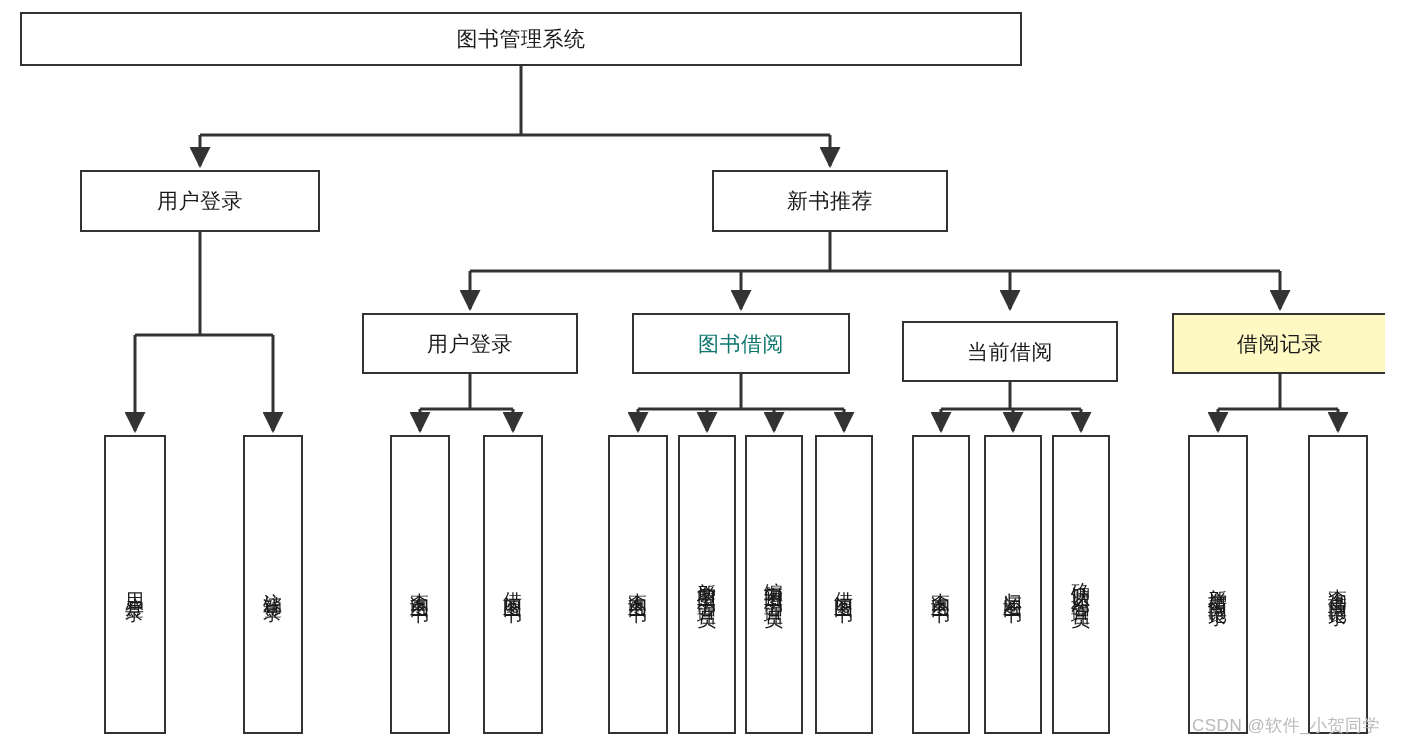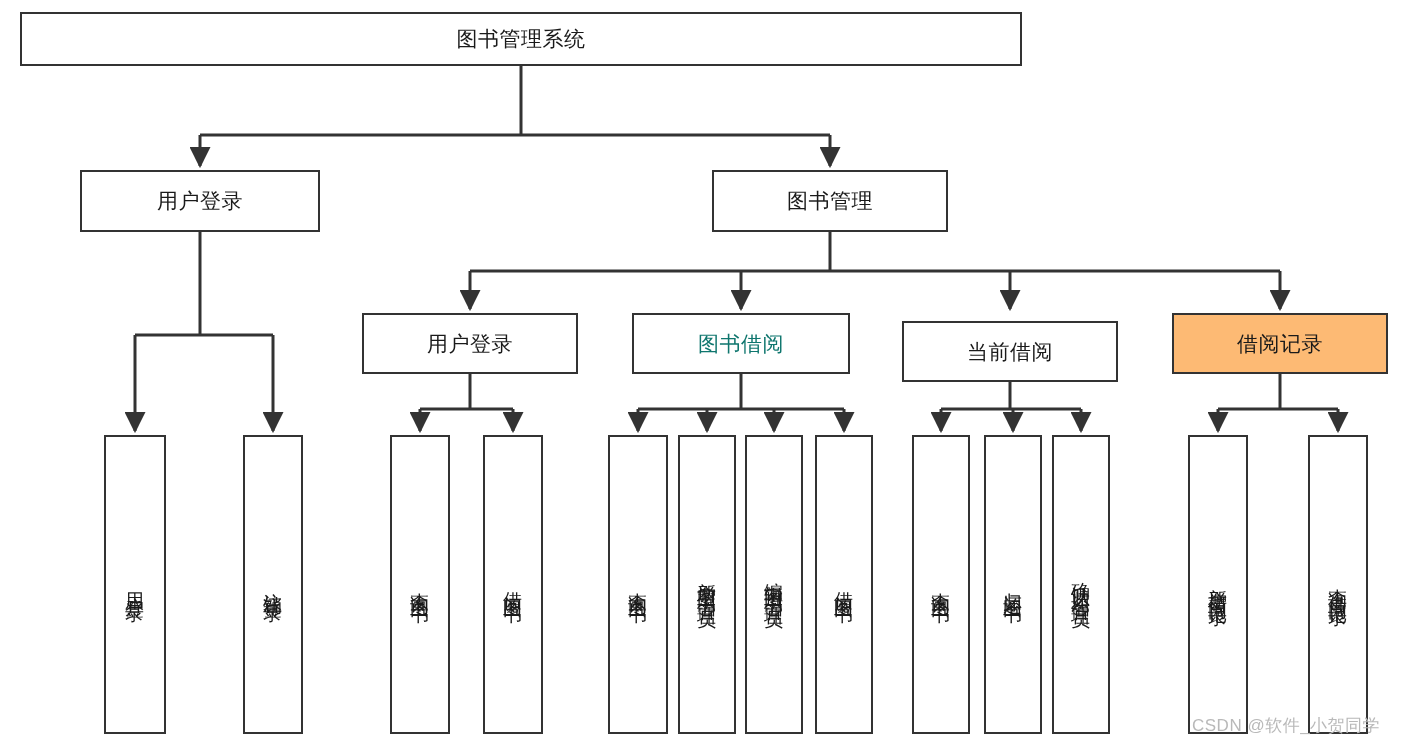--- a/index.html
+++ b/index.html
@@ -9,21 +9,20 @@
   }
   body {
     font-family: "Liberation Sans", "DejaVu Sans", sans-serif;
   }
   #canvas {
     position: relative;
     width: 1385px;
     height: 747px;
     background: #ffffff;
     overflow: hidden;
-    padding-left: 12px;
   }
   #edges {
     position: absolute;
     left: 0;
     top: 0;
     width: 1405px;
     height: 747px;
     pointer-events: none;
   }
   .node {
@@ -108,33 +107,33 @@
   </svg>
 
   <div class="node horiz" style="left: 20px; top: 12px; width: 1002px; height: 54px; border-color: rgb(51, 51, 51); background: rgb(255, 255, 255); color: rgb(26, 26, 26);">
     <span>图书管理系统</span>
   </div>
 
   <div class="node horiz" style="left: 80px; top: 170px; width: 240px; height: 62px; border-color: rgb(51, 51, 51); background: rgb(255, 255, 255); color: rgb(26, 26, 26);">
     <span>用户登录</span>
   </div>
   <div class="node horiz" style="left: 712px; top: 170px; width: 236px; height: 62px; border-color: rgb(51, 51, 51); background: rgb(255, 255, 255); color: rgb(26, 26, 26);">
-    <span>图书管理</span>
+    <span>新书推荐</span>
   </div>
 
   <div class="node horiz" style="left: 362px; top: 313px; width: 216px; height: 61px; border-color: rgb(51, 51, 51); background: rgb(255, 255, 255); color: rgb(26, 26, 26);">
     <span>用户登录</span>
   </div>
   <div class="node horiz" style="left: 632px; top: 313px; width: 218px; height: 61px; border-color: rgb(51, 51, 51); background: rgb(255, 255, 255); color: #0f766e;">
     <span>图书借阅</span>
   </div>
   <div class="node horiz" style="left: 902px; top: 313px; width: 216px; height: 61px; border-color: rgb(51, 51, 51); background: rgb(255, 255, 255); color: rgb(26, 26, 26); margin-top: 8px;">
     <span>当前借阅</span>
   </div>
-  <div class="node horiz" style="left: 1172px; top: 313px; width: 216px; height: 61px; border-color: rgb(51, 51, 51); background: #fdba74; color: rgb(26, 26, 26);">
+  <div class="node horiz" style="left: 1172px; top: 313px; width: 216px; height: 61px; border-color: rgb(51, 51, 51); background: #fef9c3; color: rgb(26, 26, 26);">
     <span>借阅记录</span>
   </div>
 
   <div class="node leaf" style="left: 104px; top: 435px; width: 62px; height: 299px; border-color: rgb(51, 51, 51); background: rgb(255, 255, 255); color: rgb(26, 26, 26);">
     <span class="vlabel">用户登录</span>
   </div>
   <div class="node leaf" style="left: 243px; top: 435px; width: 60px; height: 299px; border-color: rgb(51, 51, 51); background: rgb(255, 255, 255); color: rgb(26, 26, 26);">
     <span class="vlabel">注销登录</span>
   </div>
   <div class="node leaf" style="left: 390px; top: 435px; width: 60px; height: 299px; border-color: rgb(51, 51, 51); background: rgb(255, 255, 255); color: rgb(26, 26, 26);">

